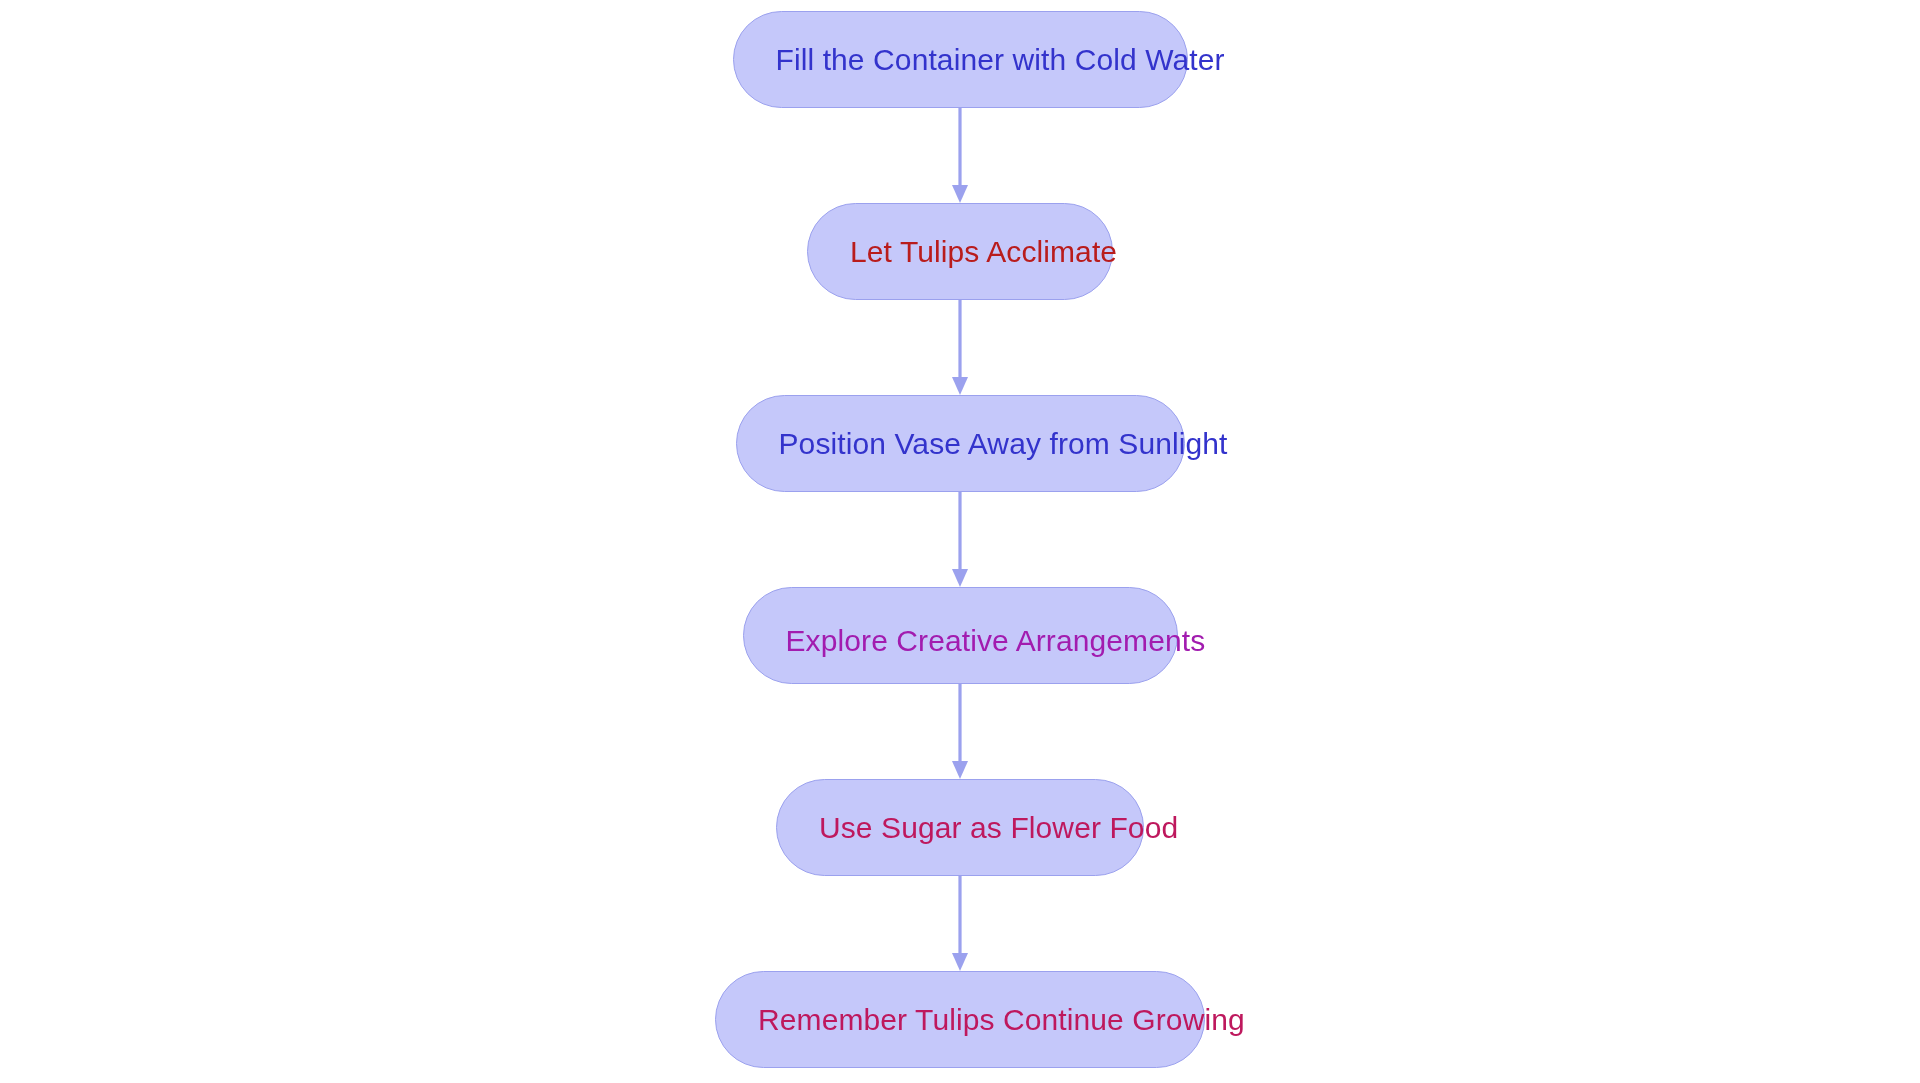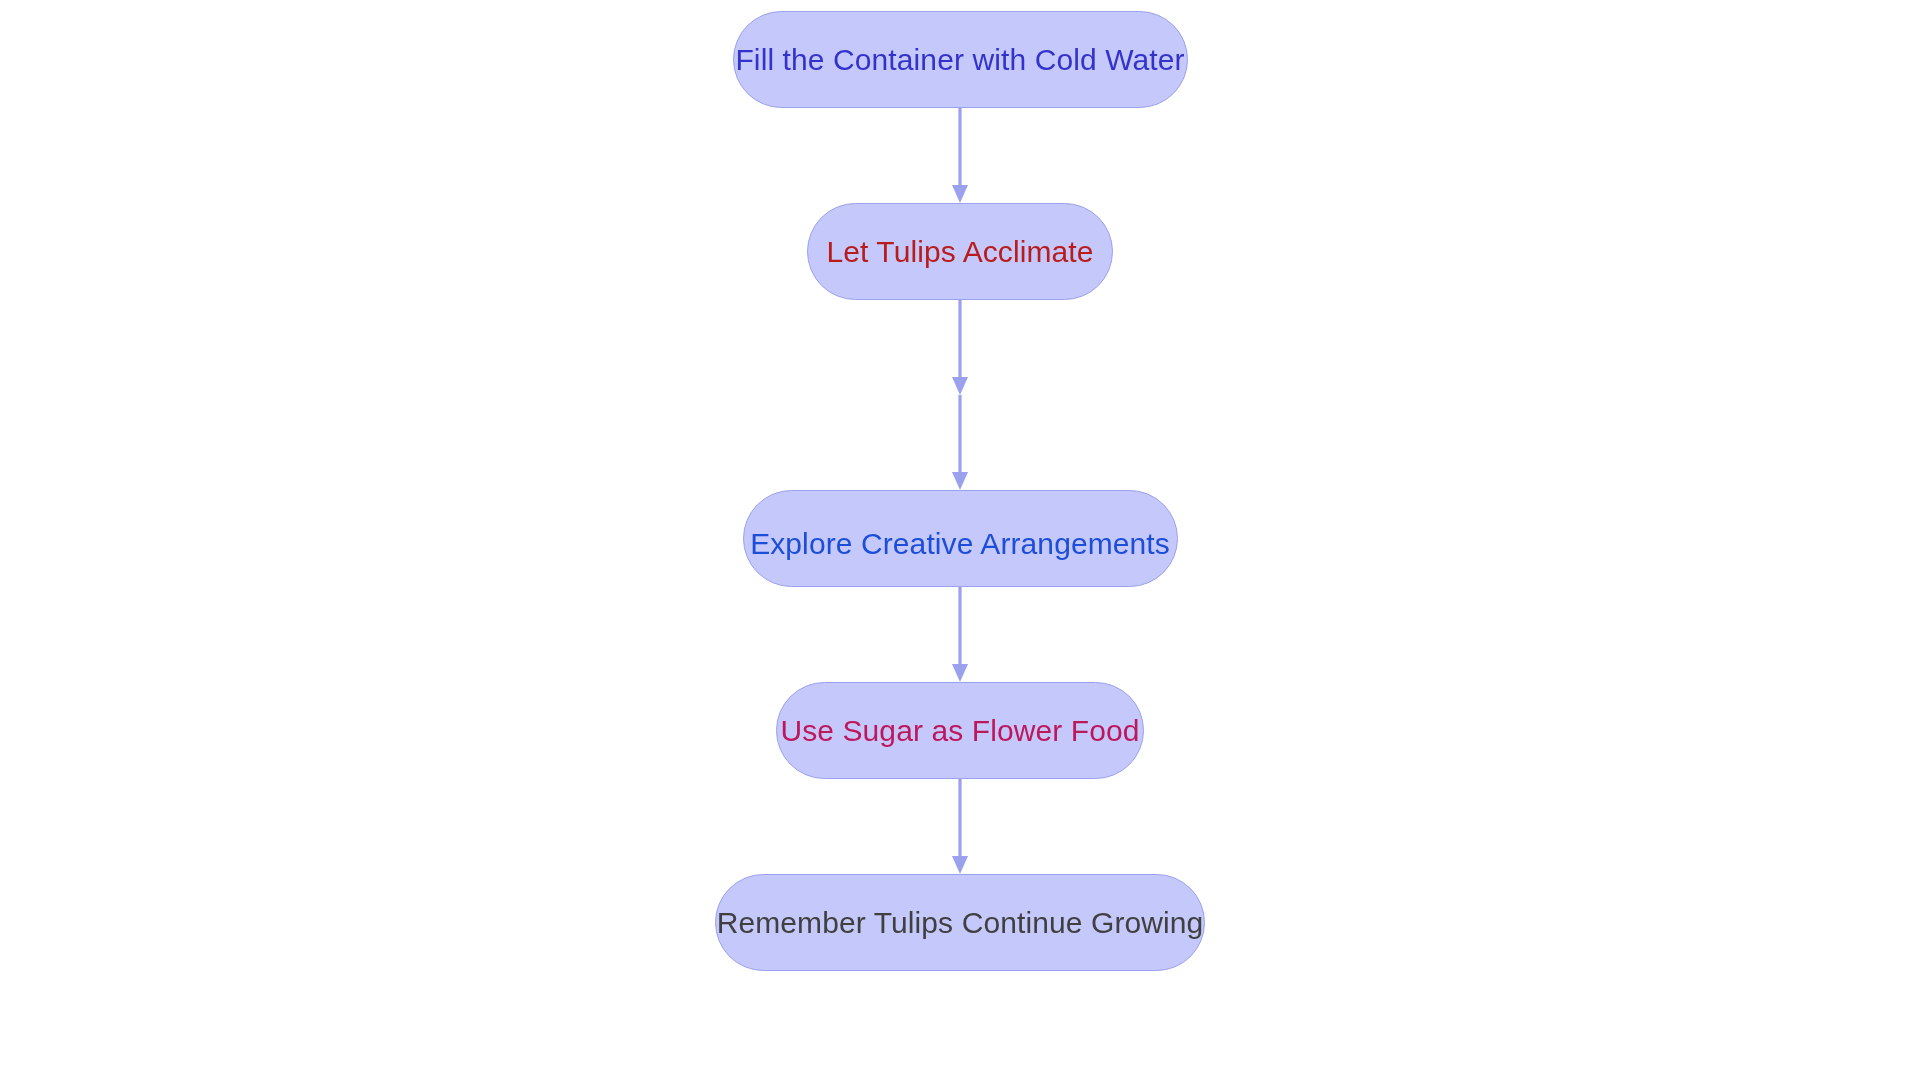--- a/index.html
+++ b/index.html
@@ -35,21 +35,20 @@
 
   .node {
     position: relative;
     box-sizing: border-box;
     height: 97px;
     border-radius: 49px;
     background: #c5c8fa;
     border: 1.6px solid #9ba1ee;
     display: flex;
     align-items: center;
-    justify-content: center;
     padding: 0 42px;
     z-index: 2;
   }
 
   .node-label {
     font-size: 30px;
     line-height: 1;
     color: #3333cc;
     letter-spacing: 0.1px;
     white-space: nowrap;
@@ -99,30 +98,33 @@
       <span class="node-label" style="color: #b91c1c;">Let Tulips Acclimate</span>
     </div>
 
     <div class="connector">
       <svg viewBox="0 0 40 95" xmlns="http://www.w3.org/2000/svg">
         <line x1="20" y1="0" x2="20" y2="79" stroke="#9ba1ee" stroke-width="3.2"></line>
         <polygon points="12,77 28,77 20,95" fill="#9ba1ee"></polygon>
       </svg>
     </div>
 
+    <div class="node" style="width: 449px; background: rgb(197, 200, 250); border-color: rgb(155, 161, 238);">
+      <span class="node-label" style="color: rgb(51, 51, 204);">Position Vase Away from Sunlight</span>
+    </div>
 
     <div class="connector">
       <svg viewBox="0 0 40 95" xmlns="http://www.w3.org/2000/svg">
         <line x1="20" y1="0" x2="20" y2="79" stroke="#9ba1ee" stroke-width="3.2"></line>
         <polygon points="12,77 28,77 20,95" fill="#9ba1ee"></polygon>
       </svg>
     </div>
 
     <div class="node" style="width: 435px; background: rgb(197, 200, 250); border-color: rgb(155, 161, 238);">
-      <span class="node-label" style="color: #1d4ed8; margin-top: 10px;">Explore Creative Arrangements</span>
+      <span class="node-label" style="color: #a21caf; margin-top: 10px;">Explore Creative Arrangements</span>
     </div>
 
     <div class="connector">
       <svg viewBox="0 0 40 95" xmlns="http://www.w3.org/2000/svg">
         <line x1="20" y1="0" x2="20" y2="79" stroke="#9ba1ee" stroke-width="3.2"></line>
         <polygon points="12,77 28,77 20,95" fill="#9ba1ee"></polygon>
       </svg>
     </div>
 
     <div class="node" style="width: 368px; background: rgb(197, 200, 250); border-color: rgb(155, 161, 238);">
@@ -130,17 +132,17 @@
     </div>
 
     <div class="connector">
       <svg viewBox="0 0 40 95" xmlns="http://www.w3.org/2000/svg">
         <line x1="20" y1="0" x2="20" y2="79" stroke="#9ba1ee" stroke-width="3.2"></line>
         <polygon points="12,77 28,77 20,95" fill="#9ba1ee"></polygon>
       </svg>
     </div>
 
     <div class="node" style="width: 490px; background: rgb(197, 200, 250); border-color: rgb(155, 161, 238);">
-      <span class="node-label" style="color: #404040;">Remember Tulips Continue Growing</span>
+      <span class="node-label" style="color: #be185d;">Remember Tulips Continue Growing</span>
     </div>
 
   </div>
 </div>
 
 </body></html>

